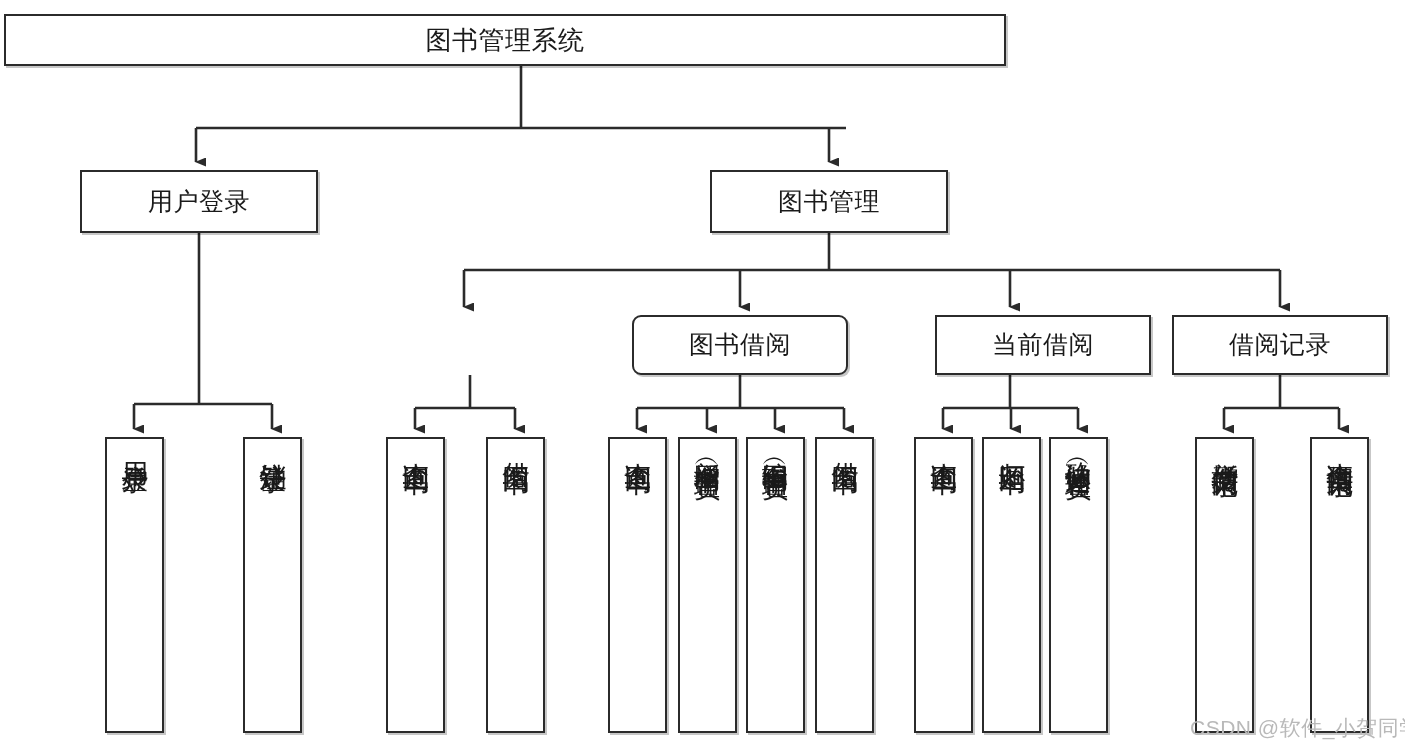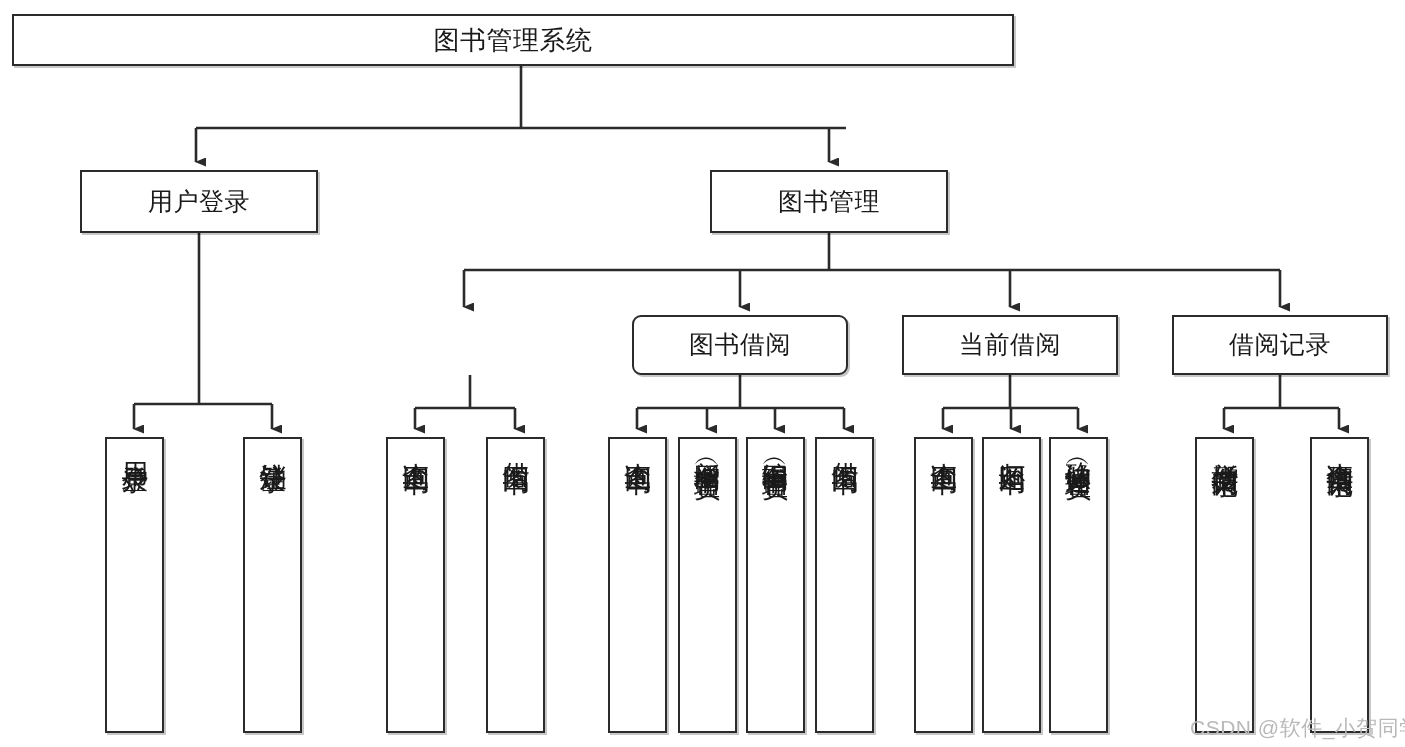--- a/index.html
+++ b/index.html
@@ -122,35 +122,35 @@
       <path d="M1011,408 L1011,429" marker-end="url(#arrowhead)"></path>
       <path d="M1078,408 L1078,429" marker-end="url(#arrowhead)"></path>
 
       <path d="M1280,375 L1280,408"></path>
       <path d="M1224,408 L1339,408"></path>
       <path d="M1224,408 L1224,429" marker-end="url(#arrowhead)"></path>
       <path d="M1339,408 L1339,429" marker-end="url(#arrowhead)"></path>
     </g>
   </svg>
 
-  <div class="node root horiz" style="left: 12px; top: 14px; width: 1002px; height: 52px;">
+  <div class="node root horiz" style="left: 4px; top: 14px; width: 1002px; height: 52px;">
     <span class="node-label">图书管理系统</span>
   </div>
 
   <div class="node horiz" style="left: 80px; top: 170px; width: 238px; height: 63px;">
     <span class="node-label">用户登录</span>
   </div>
   <div class="node horiz" style="left: 710px; top: 170px; width: 238px; height: 63px;">
     <span class="node-label">图书管理</span>
   </div>
 
   <div class="node horiz" style="left: 632px; top: 315px; width: 216px; height: 60px; border-radius: 9px;">
     <span class="node-label">图书借阅</span>
   </div>
-  <div class="node horiz" style="left: 902px; top: 315px; width: 216px; height: 60px;">
+  <div class="node horiz" style="left: 935px; top: 315px; width: 216px; height: 60px;">
     <span class="node-label">当前借阅</span>
   </div>
   <div class="node horiz" style="left: 1172px; top: 315px; width: 216px; height: 60px;">
     <span class="node-label">借阅记录</span>
   </div>
 
   <div class="node leaf" style="left: 105px; top: 437px; width: 59px; height: 296px;">
     <span class="node-label">用户登录</span>
   </div>
   <div class="node leaf" style="left: 243px; top: 437px; width: 59px; height: 296px;">

